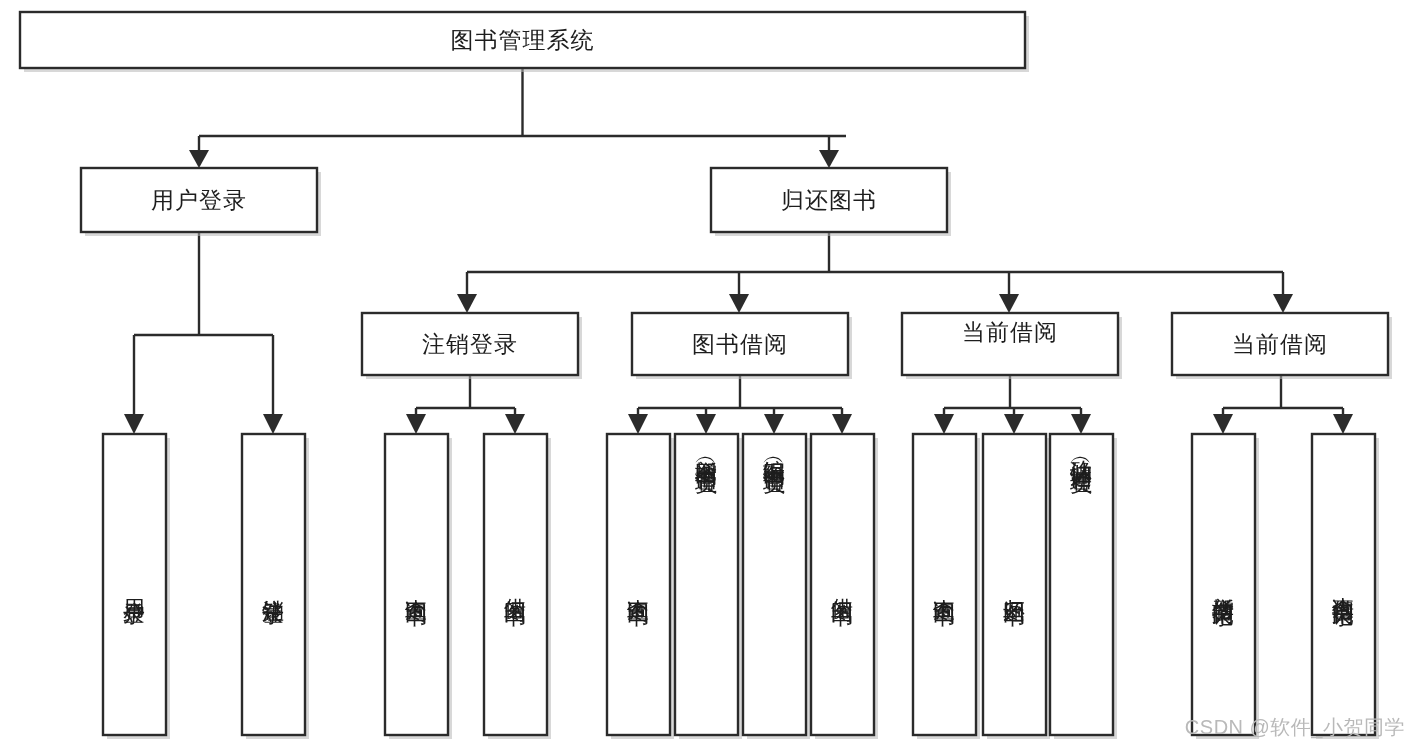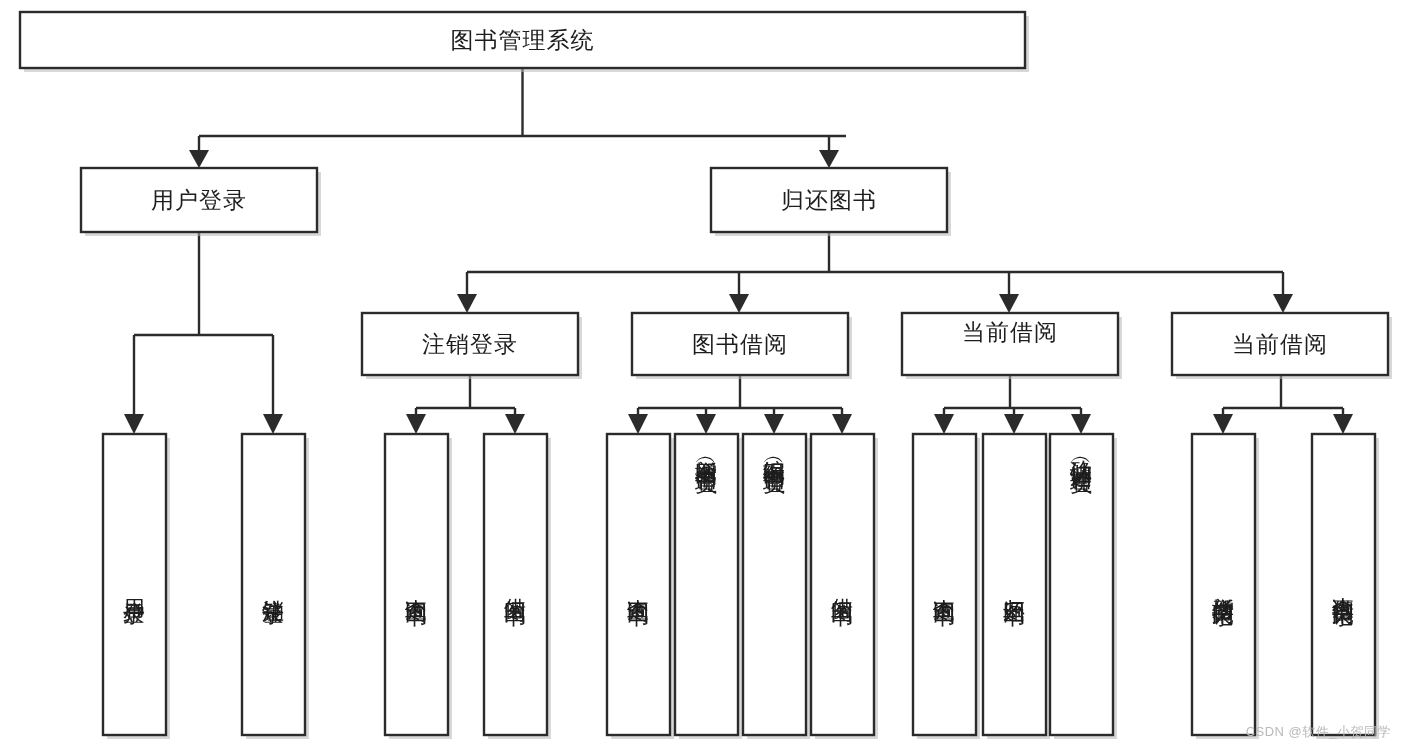--- a/index.html
+++ b/index.html
@@ -64,24 +64,24 @@
   }
   .hlabel-wrap span {
     font-family: "Liberation Sans", "DejaVu Sans", sans-serif;
     font-size: 23px;
     color: #1d1d1d;
     letter-spacing: 1px;
     white-space: nowrap;
   }
   #watermark {
     position: absolute;
-    right: 14px;
+    right: 0;
     bottom: 6px;
     font-family: "Liberation Sans", "DejaVu Sans", sans-serif;
-    font-size: 13px;
+    font-size: 20px;
     color: #b9b9b9;
     letter-spacing: 0.5px;
     white-space: nowrap;
     pointer-events: none;
   }
 </style>
 </head>
 <body>
 
 <svg id="diagram" viewBox="0 0 1405 747">

